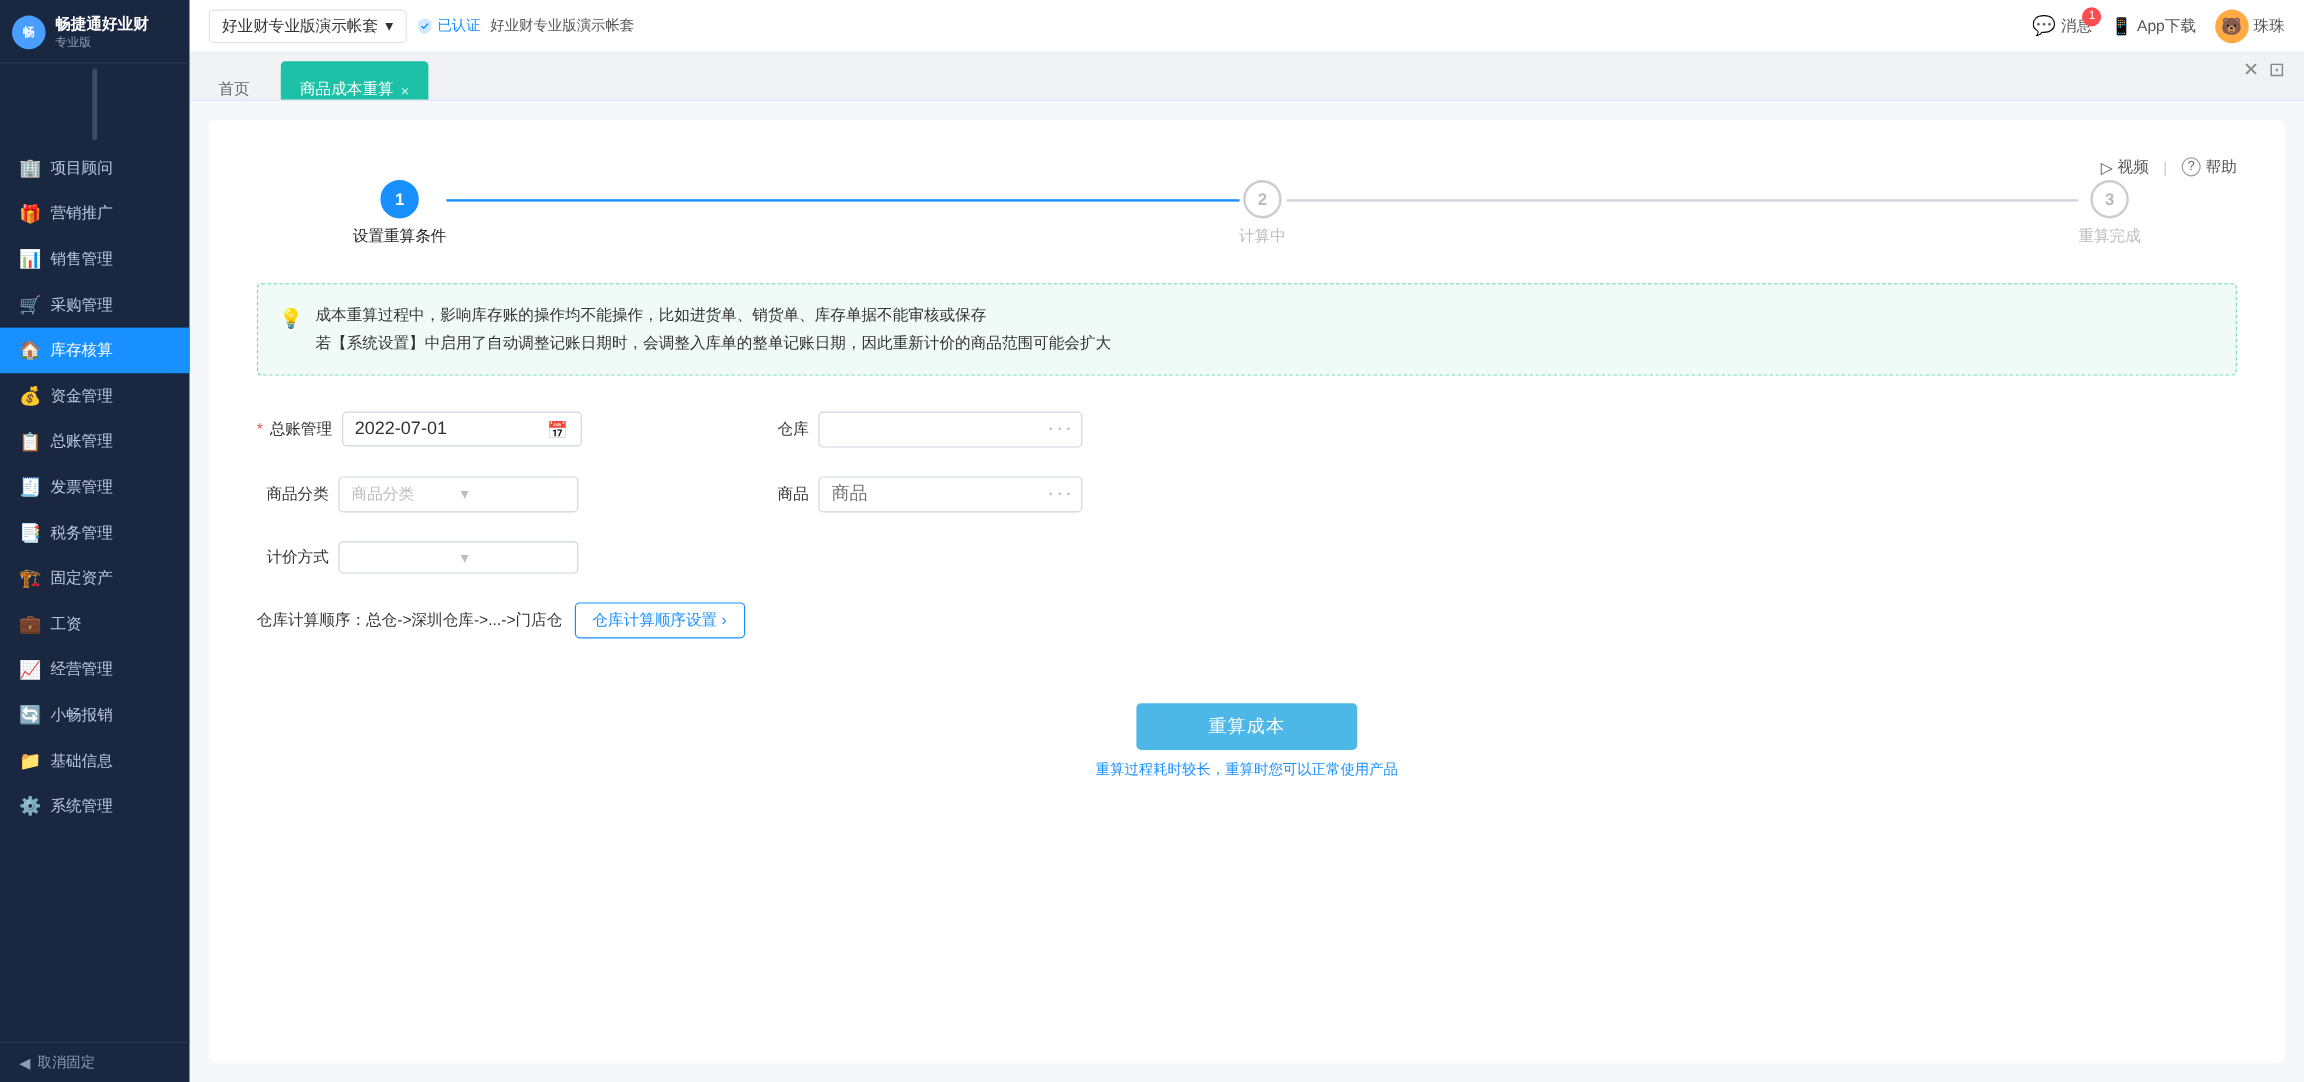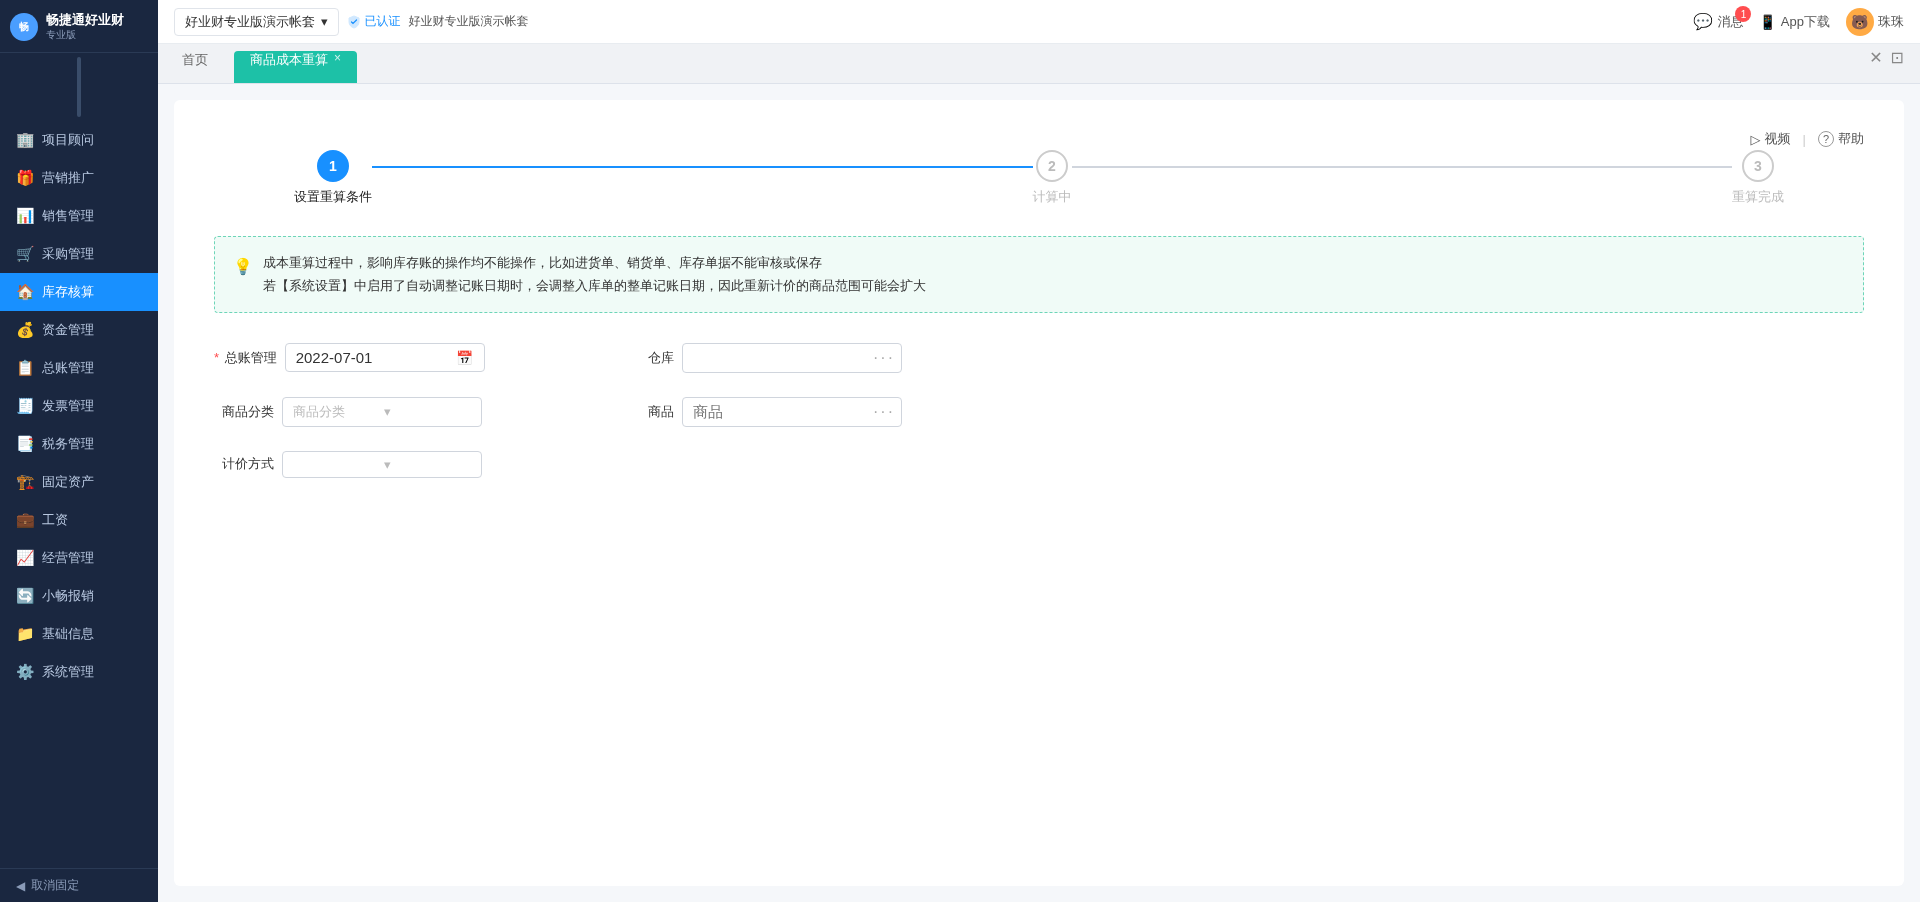--- a/index.html
+++ b/index.html
@@ -115,21 +115,21 @@
       display: flex;
       align-items: flex-end;
       padding: 0 0 0 0;
       flex-shrink: 0;
       border-bottom: 1px solid #dde2ea;
       position: relative;
     }
     .tab {
       height: 32px;
       padding: 0 16px;
-      display: flex; align-items: flex-start; gap: 6px;
+      display: flex; align-items: flex-end; gap: 6px;
       cursor: pointer; font-size: 13px;
       border-radius: 4px 4px 0 0;
       background: transparent;
       color: #666;
       margin-right: 2px;
       margin-left: 8px;
     }
     .tab.active {
       background: #1dc1a7;
       color: #fff;
@@ -503,19 +503,31 @@
         <div class="form-row">
           <div class="form-field">
             <span class="field-label">计价方式</span>
             <div class="select-field" style="width:200px;">
               <span style="color:#333;"></span>
               <span class="chevron-icon">▾</span>
             </div>
           </div>
         </div>
 
-
-      </div>
-
+        <div class="warehouse-order-row">
+          <span>仓库计算顺序：总仓-&gt;深圳仓库-&gt;...-&gt;门店仓</span>
+          <button class="warehouse-order-btn">
+            <span>仓库计算顺序设置 ›</span>
+          </button>
+        </div>
+
+      </div>
+
+      <div style="text-align:center; margin-top: 10px;">
+        <button class="recalc-btn">
+          <span>重算成本</span>
+        </button>
+        <div class="recalc-hint">重算过程耗时较长，重算时您可以正常使用产品</div>
+      </div>
 
     </div>
   </div>
 </div>
 
 </body></html>

